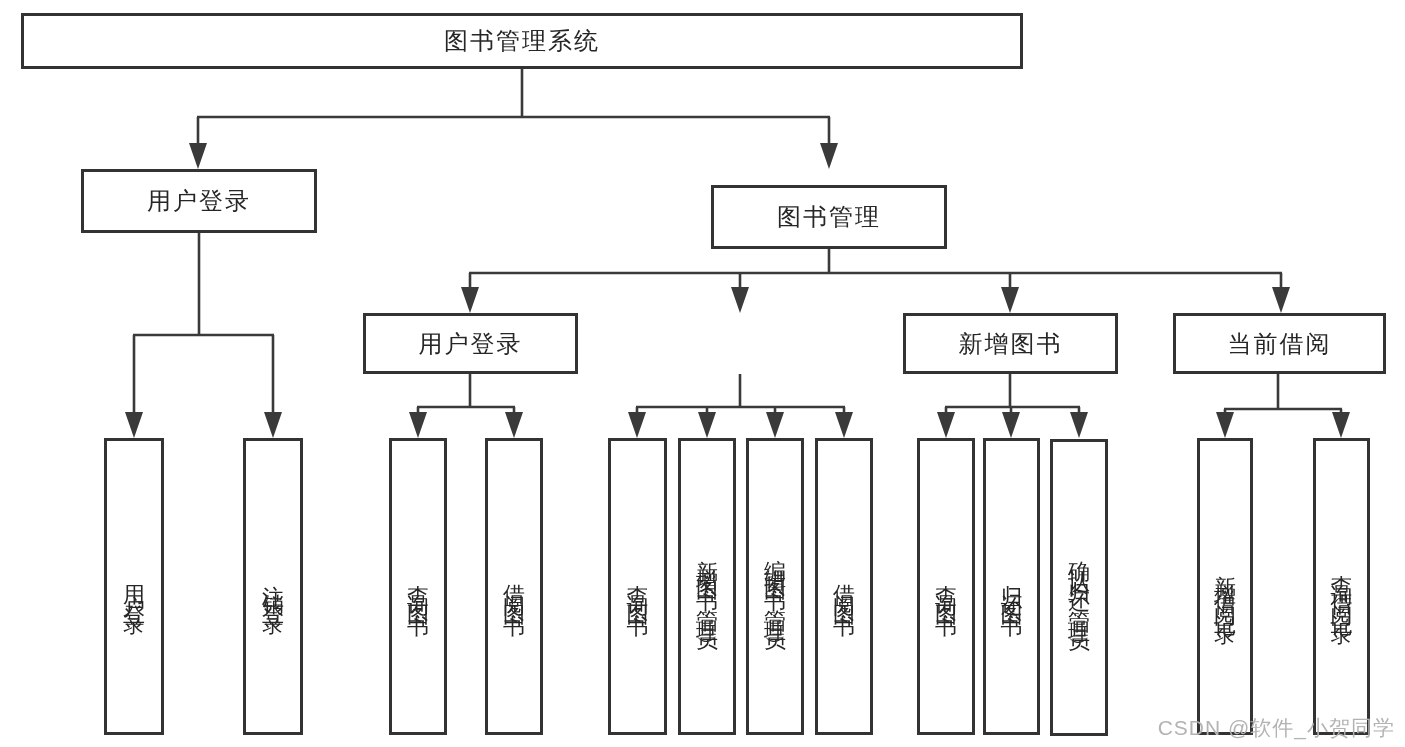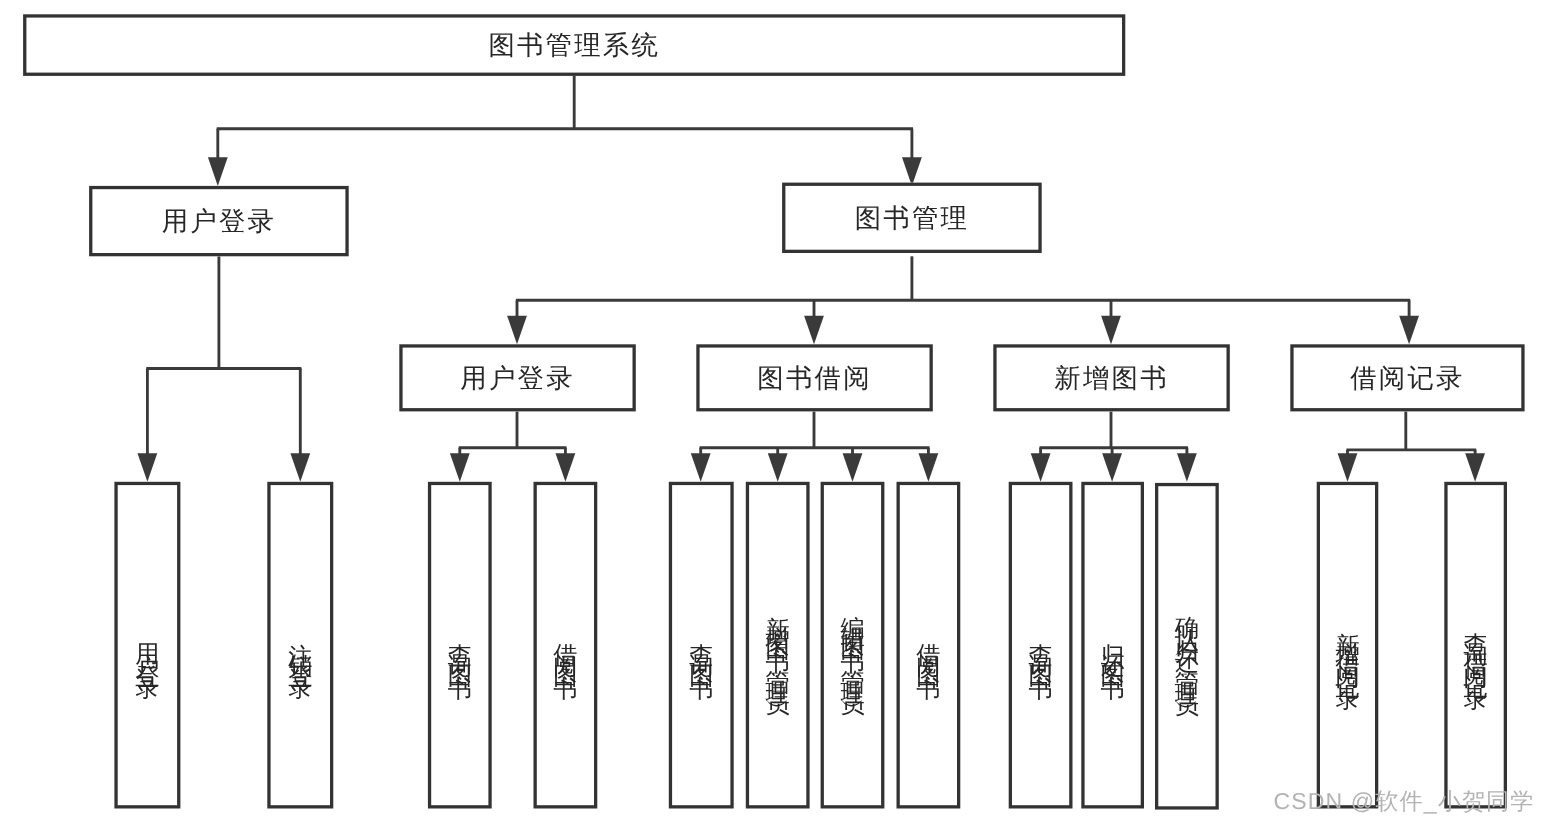--- a/index.html
+++ b/index.html
@@ -105,35 +105,32 @@
     </g>
   </svg>
 
   <div class="node" style="left:21px;top:13px;width:1002px;height:56px;">
     <span class="hlabel">图书管理系统</span>
   </div>
 
   <div class="node" style="left:81px;top:169px;width:236px;height:64px;">
     <span class="hlabel">用户登录</span>
   </div>
-  <div class="node" style="left:711px;top:166px;width:236px;height:64px;">
+  <div class="node" style="left:711px;top:185px;width:236px;height:64px;">
     <span class="hlabel">图书管理</span>
   </div>
 
   <div class="node" style="left:363px;top:313px;width:215px;height:61px;">
     <span class="hlabel">用户登录</span>
   </div>
-  <div class="node" style="left:633px;top:313px;width:215px;height:61px;">
-    <span class="hlabel">图书借阅</span>
-  </div>
   <div class="node" style="left:903px;top:313px;width:215px;height:61px;">
     <span class="hlabel">新增图书</span>
   </div>
   <div class="node" style="left:1173px;top:313px;width:213px;height:61px;">
-    <span class="hlabel">借阅记录</span>
+    <span class="hlabel">当前借阅</span>
   </div>
 
   <div class="node leaf" style="left:104px;top:438px;width:60px;height:297px;">
     <span class="vlabel">用户登录</span>
   </div>
   <div class="node leaf" style="left:243px;top:438px;width:60px;height:297px;">
     <span class="vlabel">注销登录</span>
   </div>
   <div class="node leaf" style="left:389px;top:438px;width:58px;height:297px;">
     <span class="vlabel">查询图书</span>

